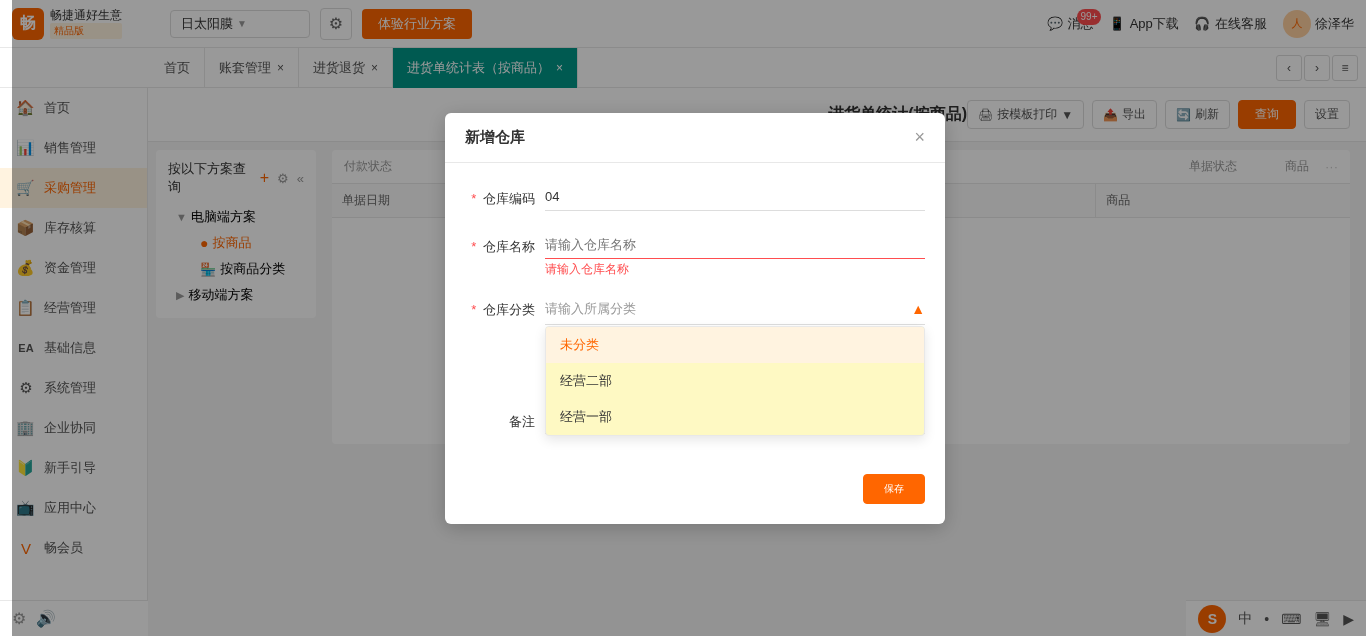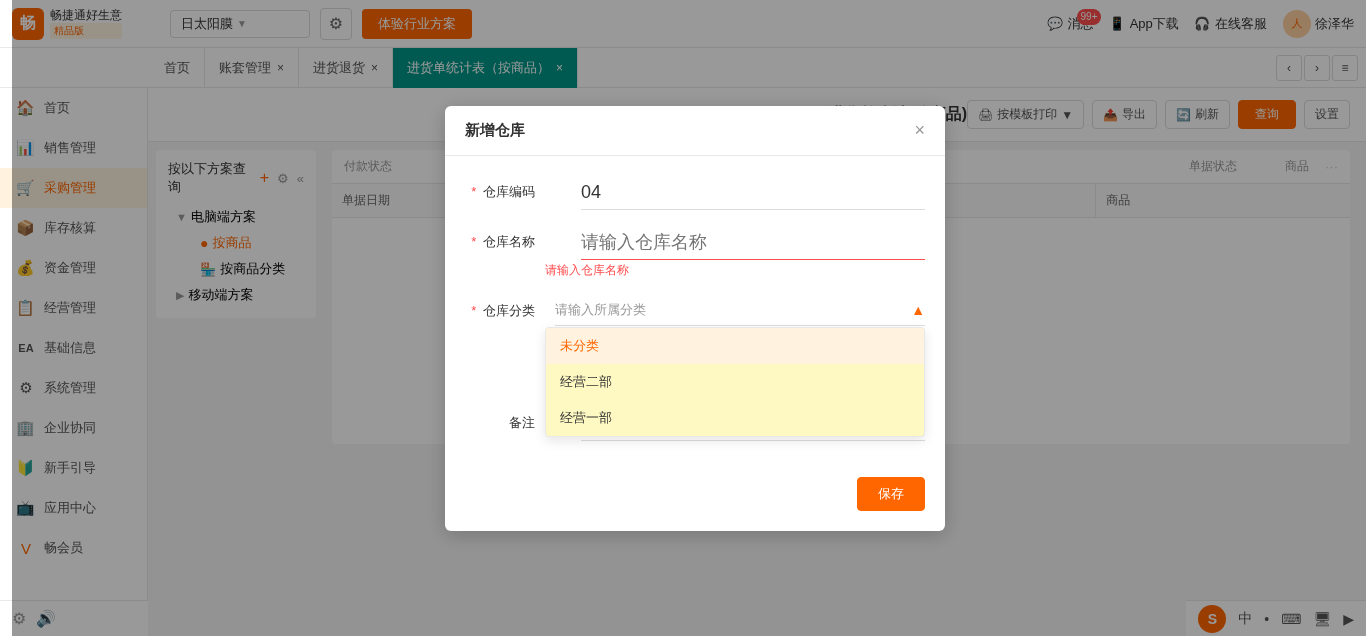--- a/index.html
+++ b/index.html
@@ -199,22 +199,22 @@
     }
     .form-label {
       width: 80px; text-align: right; padding-right: 10px;
       line-height: 32px; color: #333; font-size: 13px;
       flex-shrink: 0;
     }
     .required { color: #ff4d4f; margin-right: 3px; }
     .form-control {
       flex: 1;
       border: none; border-bottom: 1px solid #ddd;
-      padding: 6px 0; font-size: 18px; outline: none;
-      background: transparent; color: #333; margin-left: 36px;
+      padding: 6px 0; font-size: 13px; outline: none;
+      background: transparent; color: #333;
     }
     .form-control.error { border-bottom: 1px solid #ff4d4f; }
     .error-msg { color: #ff4d4f; font-size: 12px; margin-top: 2px; }
     .form-control-wrapper { flex: 1; display: flex; flex-direction: column; }
     .select-control {
       flex: 1; display: flex; align-items: center;
       border: none; border-bottom: 1px solid #ddd;
       padding: 6px 0; cursor: pointer; position: relative;
     }
     .select-input { flex: 1; font-size: 13px; color: #999; }
@@ -235,21 +235,21 @@
     }
     .dropdown-item {
       padding: 9px 14px; cursor: pointer; font-size: 13px; color: #333;
     }
     .dropdown-item.selected { background: #fff3e0; color: #ff6600; }
 
     .dialog-footer {
       padding: 10px 20px 20px;
       display: flex; justify-content: flex-end; gap: 10px;
     }
-    .btn { padding: 7px 20px; border-radius: 4px; cursor: pointer; font-size: 13px; border: 1px solid #ddd; background: #fff; color: #555; }
+    .btn { padding: 7px 20px; border-radius: 4px; cursor: pointer; font-size: 10px; border: 1px solid #ddd; background: #fff; color: #555; }
     .btn.primary { background: #ff6600; color: #fff; border-color: #ff6600; }
 
     
     .bottom-bar {
       position: fixed; bottom: 0; left: 0; width: 148px;
       height: 36px; background: #fff; border-top: 1px solid #e8e8e8;
       display: flex; align-items: center; padding: 0 12px; gap: 10px;
     }
     .bottom-icon { font-size: 16px; color: #999; cursor: pointer; }
 
@@ -499,21 +499,21 @@
             <span class="required">*</span>
             <span>仓库名称</span>
           </div>
           <div class="form-control-wrapper">
             <input class="form-control error" type="text" placeholder="请输入仓库名称" style="border-bottom: 1px solid rgb(255, 77, 79);">
             <div class="error-msg">请输入仓库名称</div>
           </div>
         </div>
       </div>
 
-      <div class="form-row" style="position:relative;gap:10px;">
+      <div class="form-row" style="position:relative;">
         <div class="form-label">
           <span class="required">*</span>
           <span>仓库分类</span>
         </div>
         <div class="select-control">
           <span class="select-input">请输入所属分类</span>
           <span class="select-arrow">▲</span>
         </div>
 
         <div class="dropdown-list" style="top:32px; left:80px;">

